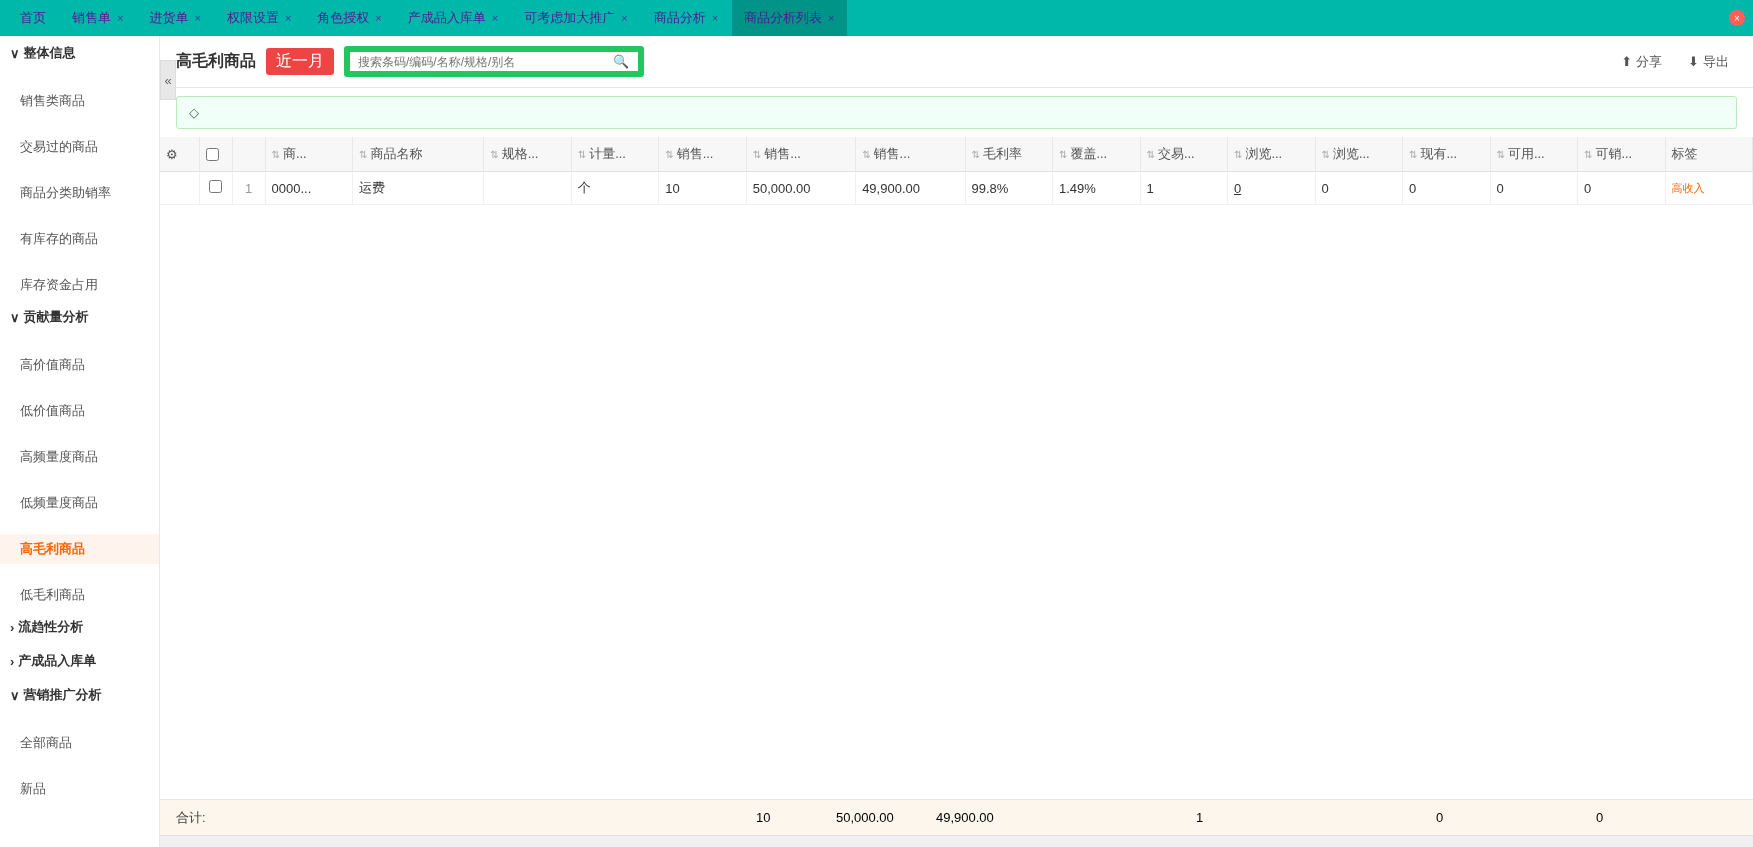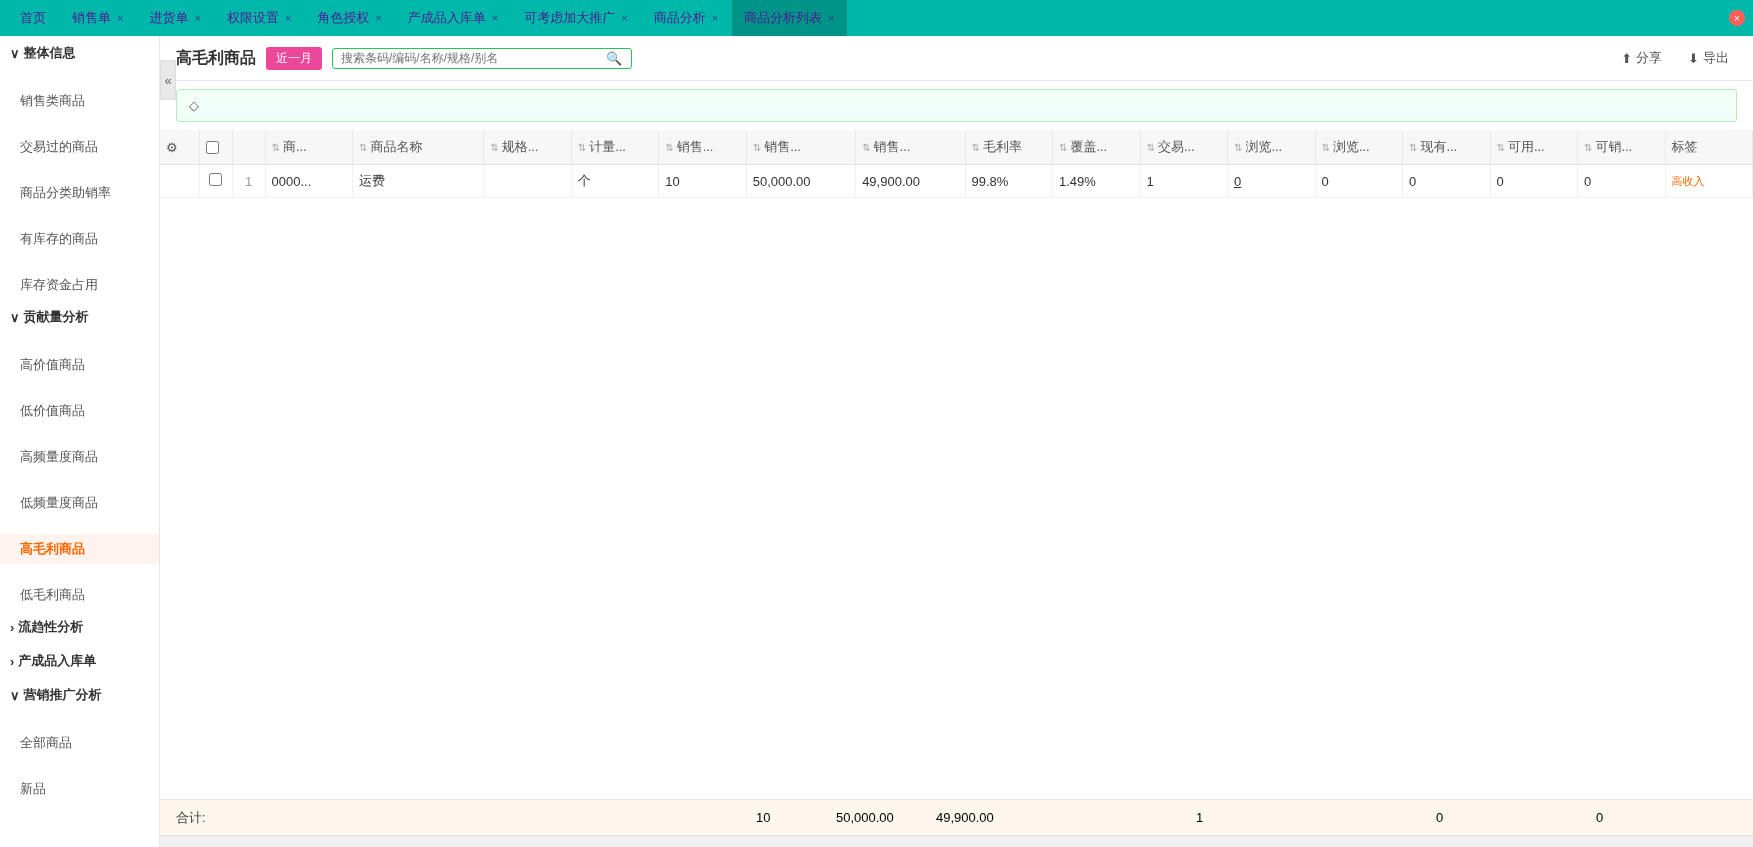--- a/index.html
+++ b/index.html
@@ -83,32 +83,32 @@
       border-bottom: 1px solid #e8e8e8;
       gap: 10px;
       background: #fff;
     }
     .content-title {
       font-size: 16px;
       font-weight: bold;
       color: #333;
     }
     .period-btn {
-      background: #ec4899;
+      background: #ef4444;
       color: white;
       border: none;
       padding: 3px 10px;
       border-radius: 3px;
       cursor: pointer;
-      font-size: 12px;
+      font-size: 16px;
     }
     .search-box {
       display: flex;
       align-items: center;
-      border: 1px solid #22c55e;
+      border: 6px solid #22c55e;
       border-radius: 3px;
       padding: 2px 8px;
       gap: 4px;
       flex: 1;
       max-width: 300px;
     }
     .search-box input {
       border: none;
       outline: none;
       font-size: 12px;

